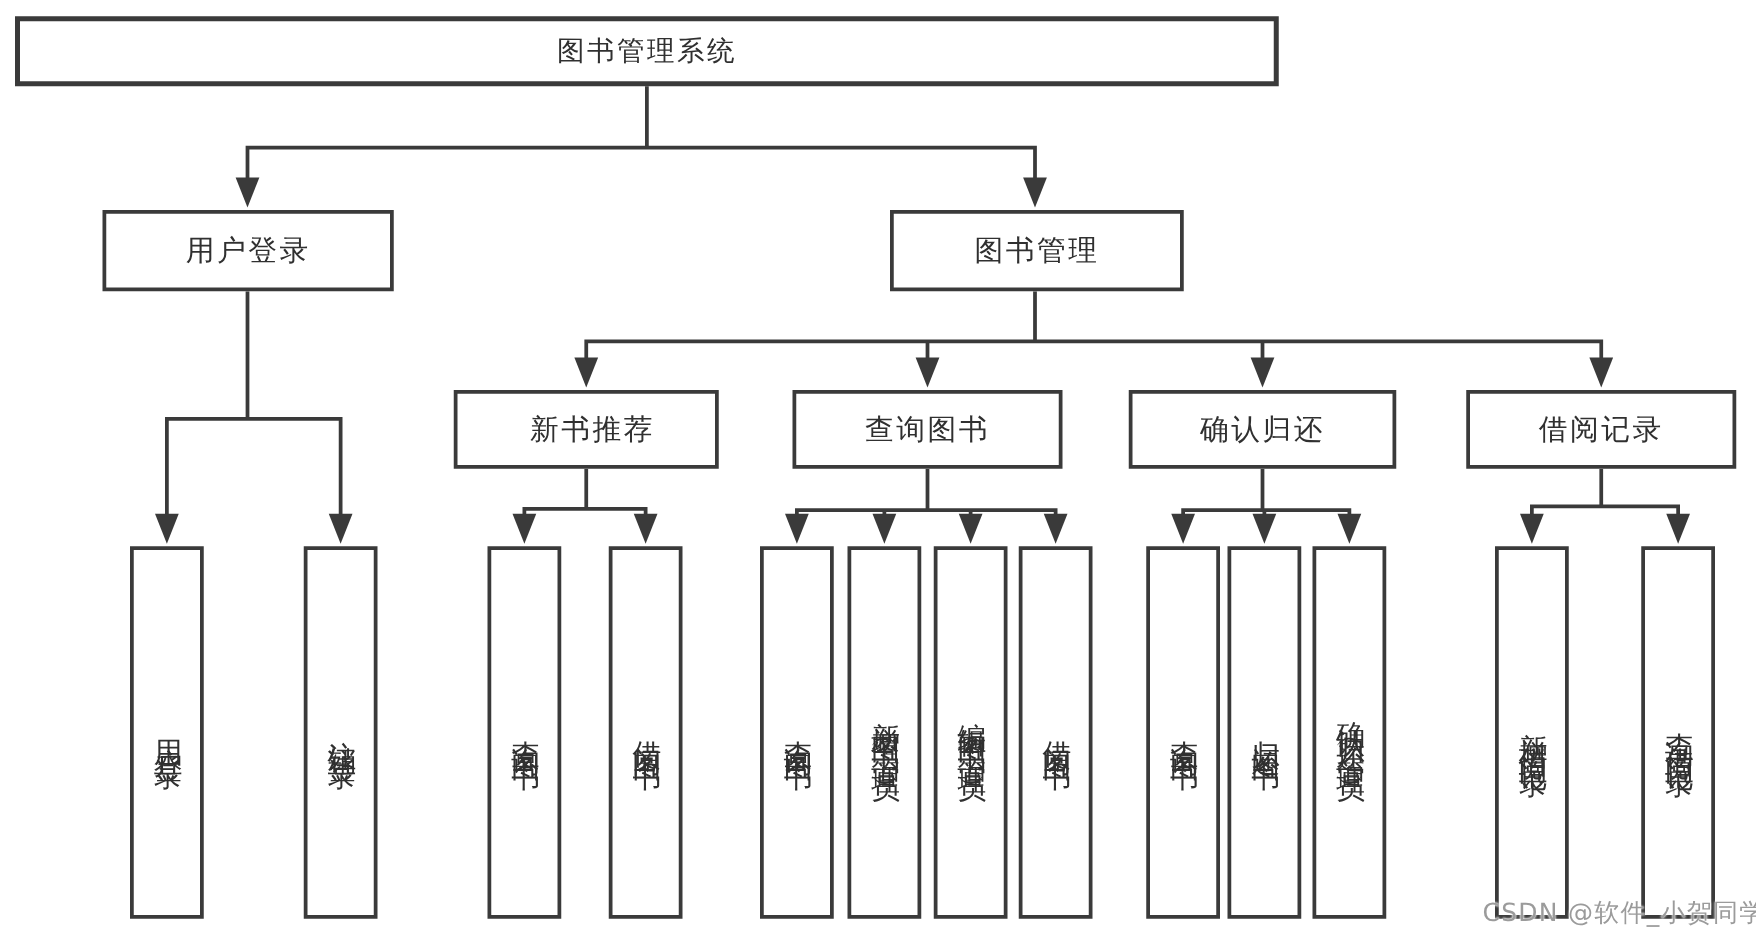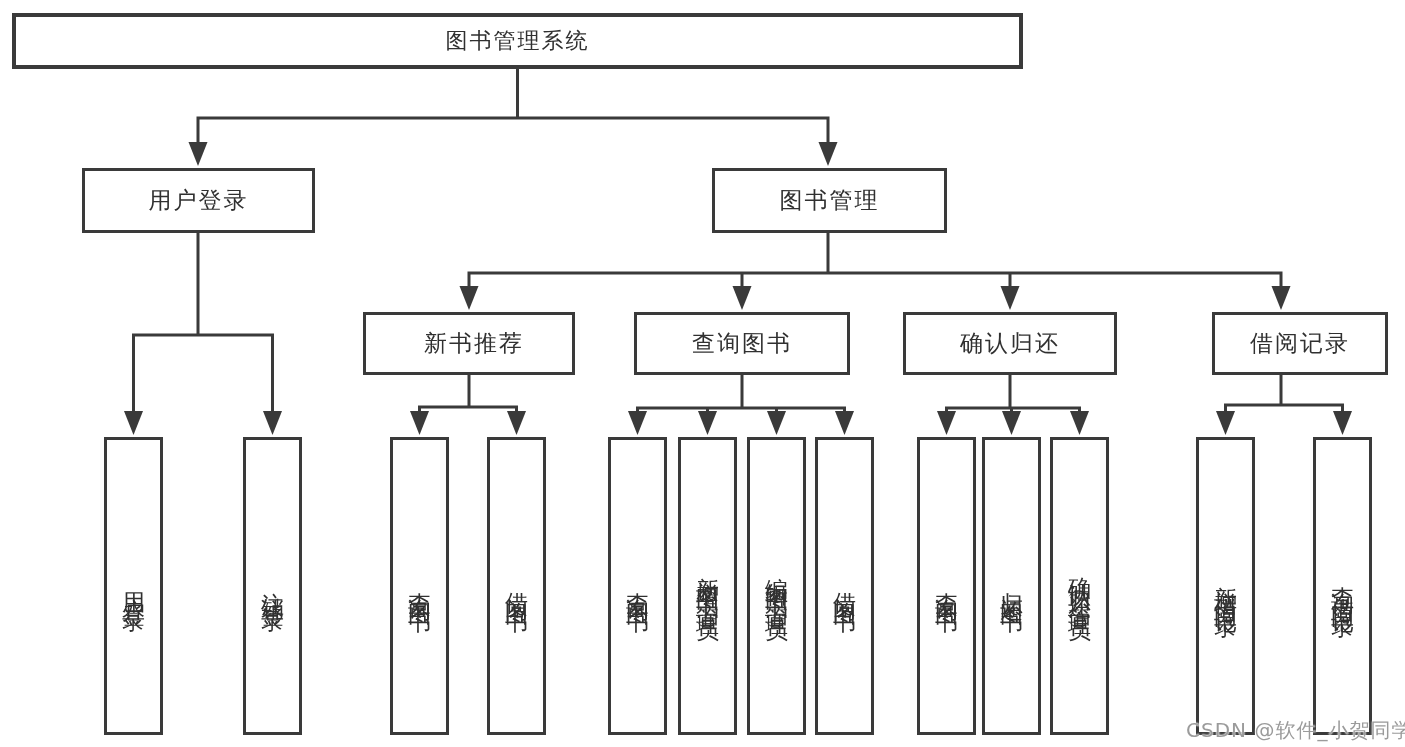--- a/index.html
+++ b/index.html
@@ -13,21 +13,21 @@
   .root .h-label{font-size:22px;}
   .v-label{writing-mode:vertical-lr;text-orientation:mixed;font-size:23px;letter-spacing:6px;
            line-height:1;white-space:nowrap;}
   
   #n-root{left:12px;top:13px;width:1011px;height:56px;}
   #n-l2-0{left:82px;top:168px;width:233px;height:65px;}
   #n-l2-1{left:712px;top:168px;width:235px;height:65px;}
   #n-l3-0{left:363px;top:312px;width:212px;height:63px;padding-left:10px;}
   #n-l3-1{left:634px;top:312px;width:216px;height:63px;}
   #n-l3-2{left:903px;top:312px;width:214px;height:63px;}
-  #n-l3-3{left:1173px;top:312px;width:176px;height:63px;margin-left:39px;}
+  #n-l3-3{left:1173px;top:312px;width:216px;height:63px;}
   .leaf{top:437px;width:59px;height:298px;}
   #n-leaf-0{left:104px;}  #n-leaf-1{left:243px;}
   #n-leaf-2{left:390px;}  #n-leaf-3{left:487px;}
   #n-leaf-4{left:608px;}  #n-leaf-5{left:678px;}
   #n-leaf-6{left:747px;}  #n-leaf-7{left:815px;}
   #n-leaf-8{left:917px;}  #n-leaf-9{left:982px;}
   #n-leaf-10{left:1050px;}
   #n-leaf-11{left:1196px;} #n-leaf-12{left:1313px;}
   .watermark{position:absolute;left:1186px;top:717px;font-size:20px;color:#9b9b9b;
              letter-spacing:1px;white-space:nowrap;

